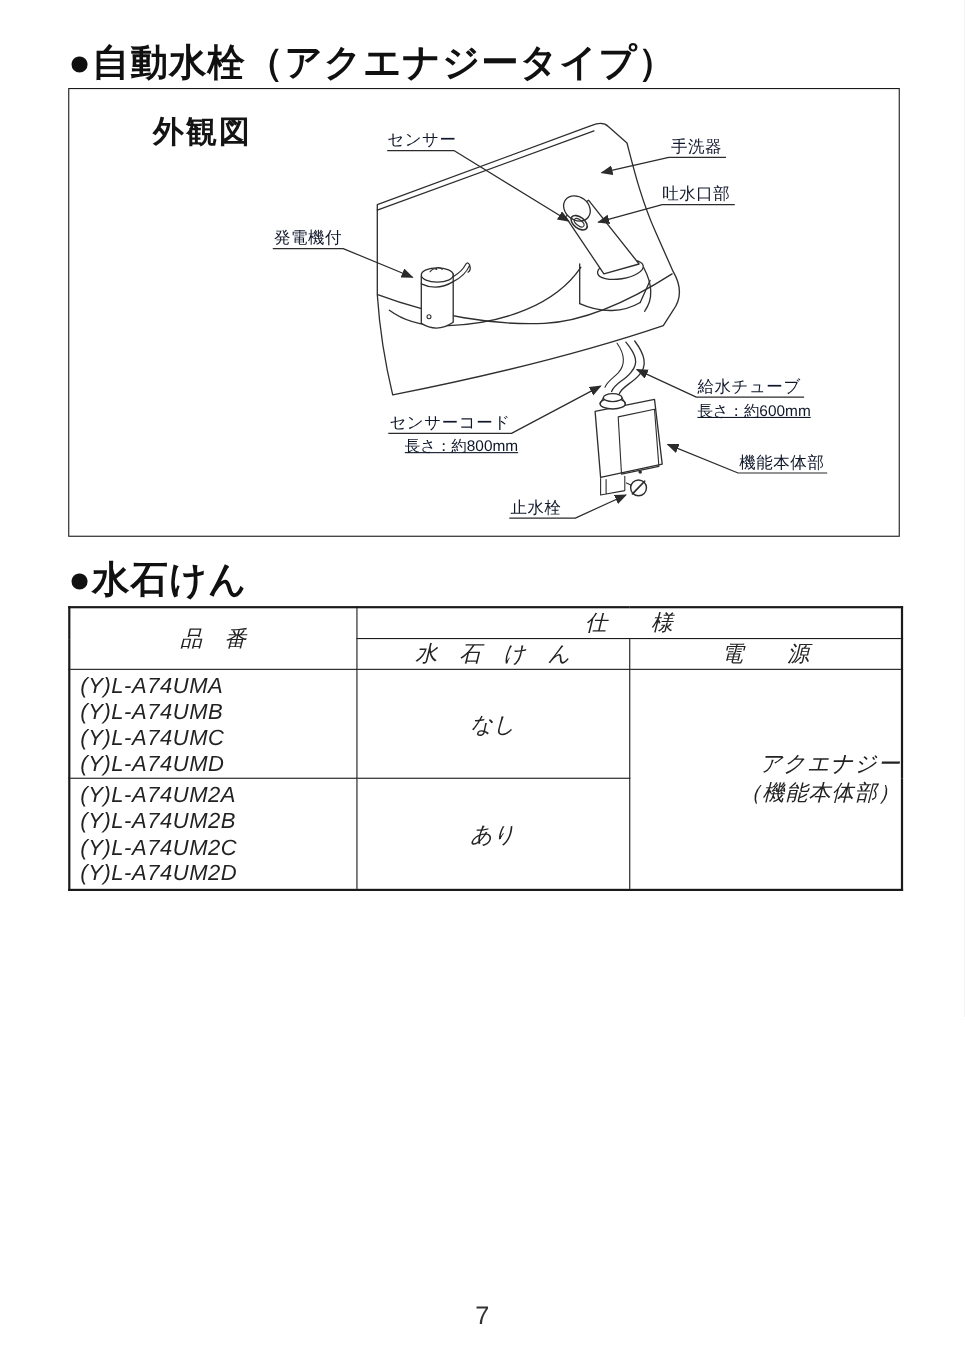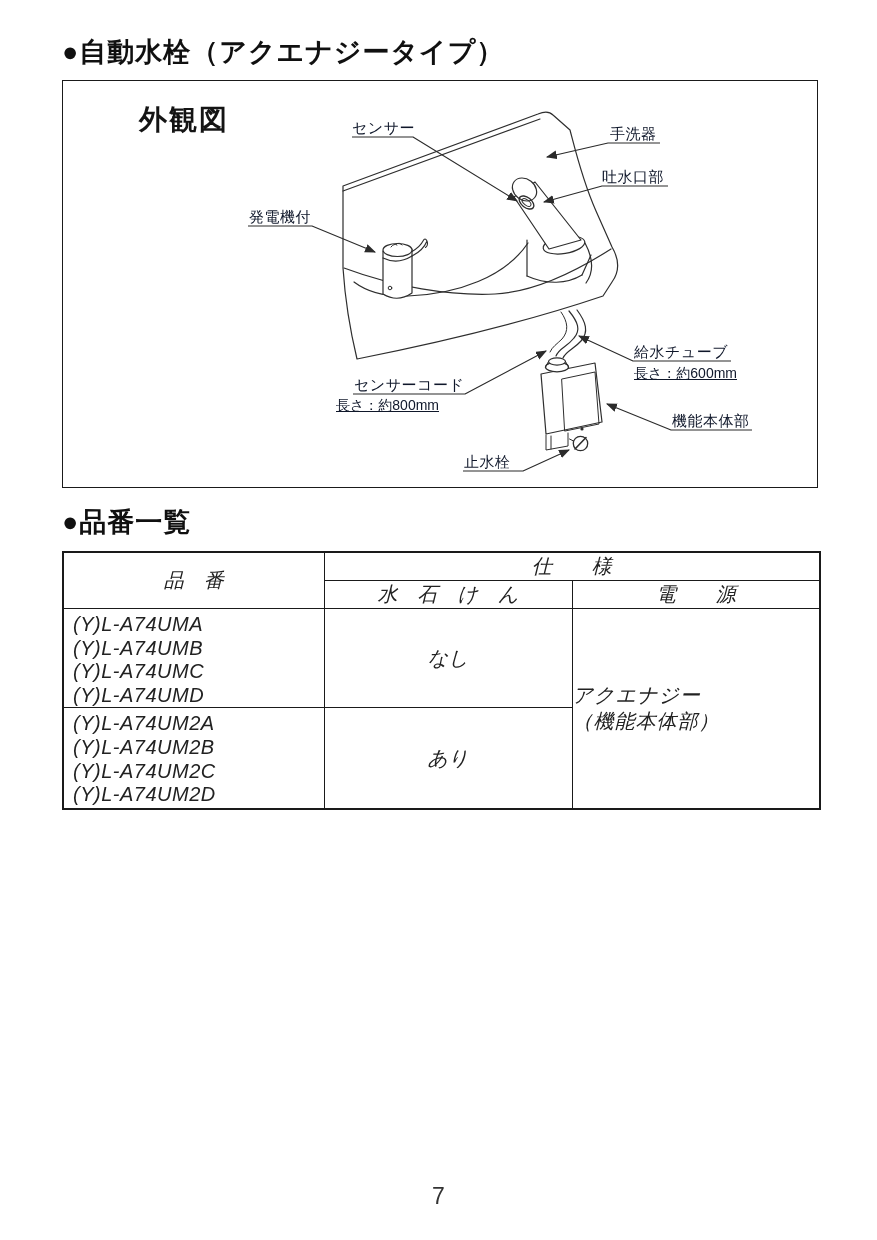--- a/index.html
+++ b/index.html
@@ -2,21 +2,21 @@
 <html><head>
 <meta charset="utf-8">
 <style>
   html,body{margin:0;padding:0;background:#e8e8e8;}
   .page{
     position:relative;width:877px;height:1240px;background:#ffffff;
     font-family:"Liberation Sans","DejaVu Sans",sans-serif;color:#1b1b1b;
     overflow:hidden;margin:0 auto;
   }
   .sec-title{
-    position:absolute;left:62px;font-size:27px;font-weight:700;
+    position:absolute;left:62px;font-size:34px;font-weight:700;
     letter-spacing:1px;color:#101010;white-space:nowrap;
   }
   .diagram-box{
     position:absolute;left:62px;top:80px;width:756px;height:408px;
     border:1.5px solid #1a1a1a;box-sizing:border-box;background:#fff;
   }
   .diagram-svg{position:absolute;left:62px;top:80px;width:756px;height:408px;overflow:visible;}
   .dlabel{
     position:absolute;font-size:15px;line-height:18px;color:#0f172a;
     white-space:nowrap;letter-spacing:0.5px;
@@ -29,21 +29,21 @@
   }
   table.parts td{
     border:1.5px solid #1a1a1a;padding:0;vertical-align:middle;
     font-size:20px;color:#222;
   }
   table.parts{border:2px solid #1a1a1a;font-style:italic;}
   .hdr{text-align:center;letter-spacing:0;}
   .cell-center{text-align:center;}
   .pn-list{padding:4px 0 0 9px;}
   .pn{line-height:23.6px;white-space:nowrap;letter-spacing:0.5px;}
-  .power-line{display:block;text-align:left;line-height:26px;letter-spacing:1px;}
+  .power-line{display:block;text-align:right;line-height:26px;letter-spacing:1px;}
   .page-number{
     position:absolute;left:0;top:1183px;width:100%;text-align:center;
     font-size:23px;color:#333;
   }
 </style>
 </head>
 <body>
 
 <div class="page">
 
@@ -115,27 +115,27 @@
       <path d="M463,471 L523,471 L569,450" marker-end="url(#arw)"></path>
     </g>
   </svg>
 
   <div class="dlabel big" style="left:139px;top:106px">外観図</div>
   <div class="dlabel" style="left:352px;top:119px">センサー</div>
   <div class="dlabel" style="left:610px;top:125px">手洗器</div>
   <div class="dlabel" style="left:602px;top:168px">吐水口部</div>
   <div class="dlabel" style="left:249px;top:208px">発電機付</div>
   <div class="dlabel" style="left:354px;top:376px">センサーコード</div>
-  <div class="dlabel small" style="left:336px;top:396px">長さ：約800mm</div>
+  <div class="dlabel small" style="left:368px;top:396px">長さ：約800mm</div>
   <div class="dlabel" style="left:634px;top:343px">給水チューブ</div>
   <div class="dlabel small" style="left:634px;top:364px">長さ：約600mm</div>
   <div class="dlabel" style="left:672px;top:412px">機能本体部</div>
   <div class="dlabel" style="left:464px;top:453px">止水栓</div>
 
-  <div class="sec-title" style="top:504px">●品番一覧</div>
+  <div class="sec-title" style="top:504px">●水石けん</div>
 
   <table class="parts">
     <colgroup>
         <col style="width:261px">
         <col style="width:248px">
         <col style="width:248px">
       </colgroup>
     <tbody>
         <tr style="height:22px">
       <td rowspan="2" class="hdr">品　番</td>

